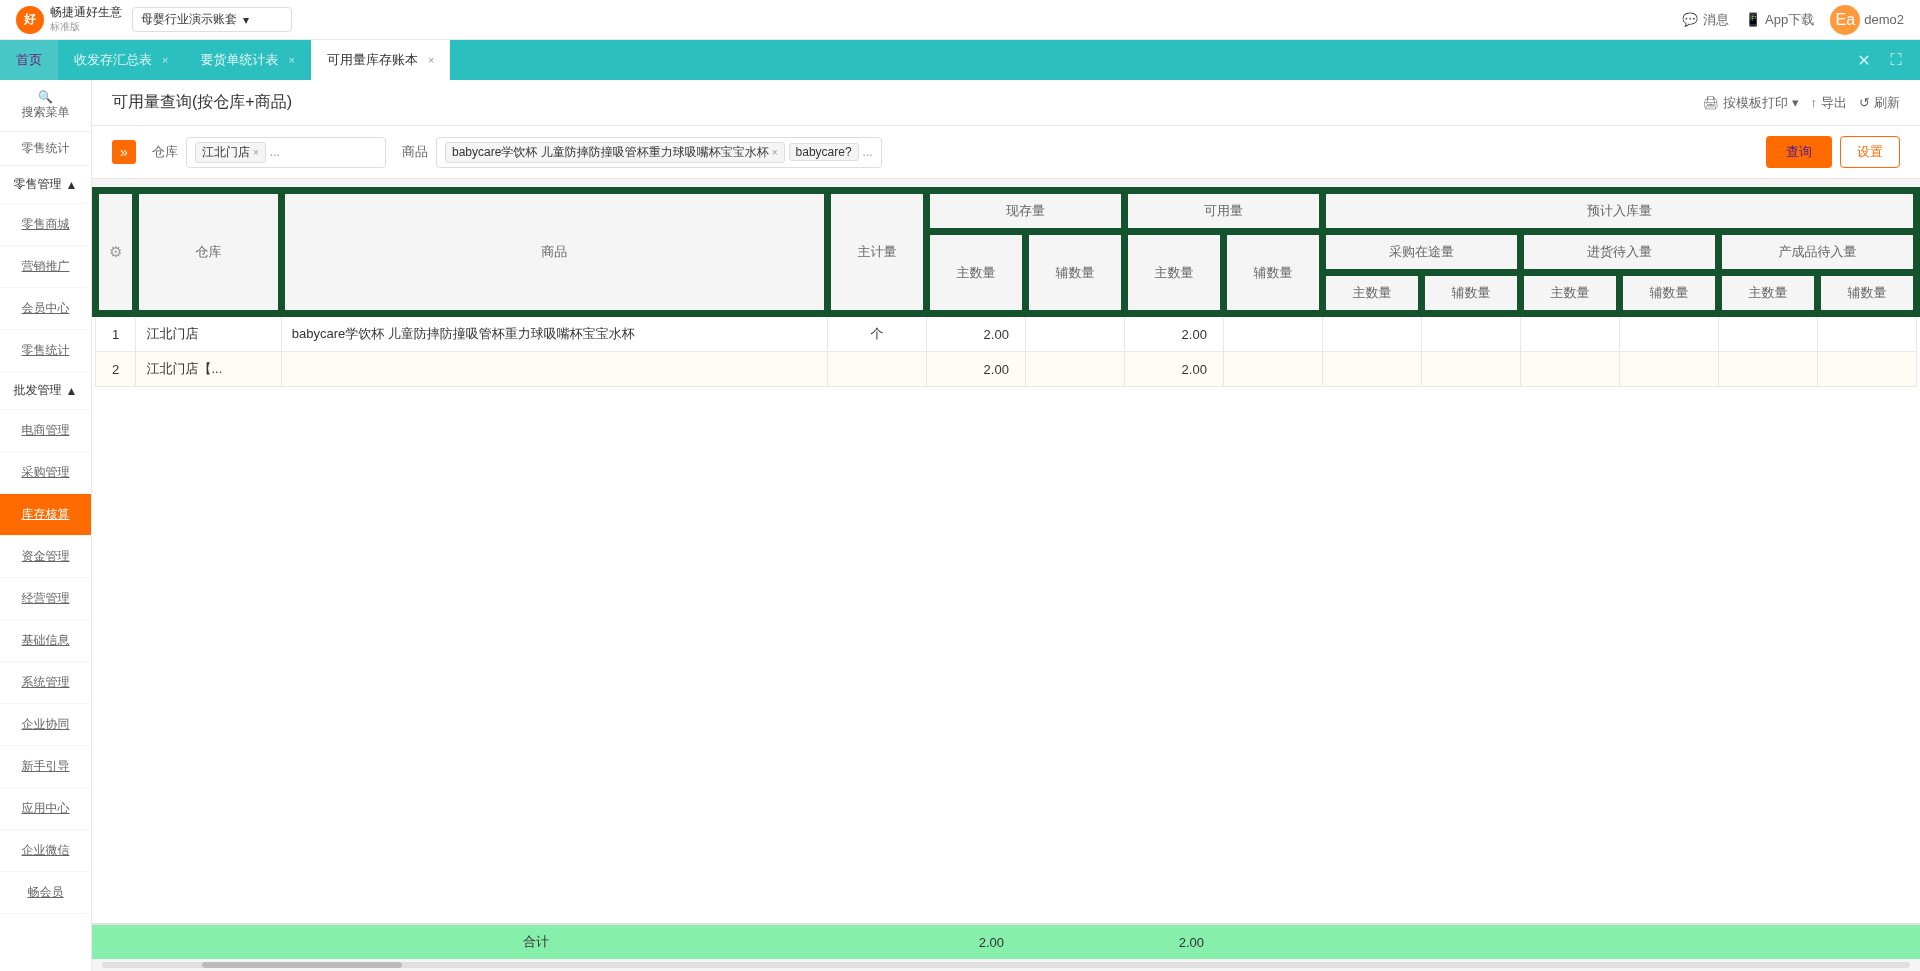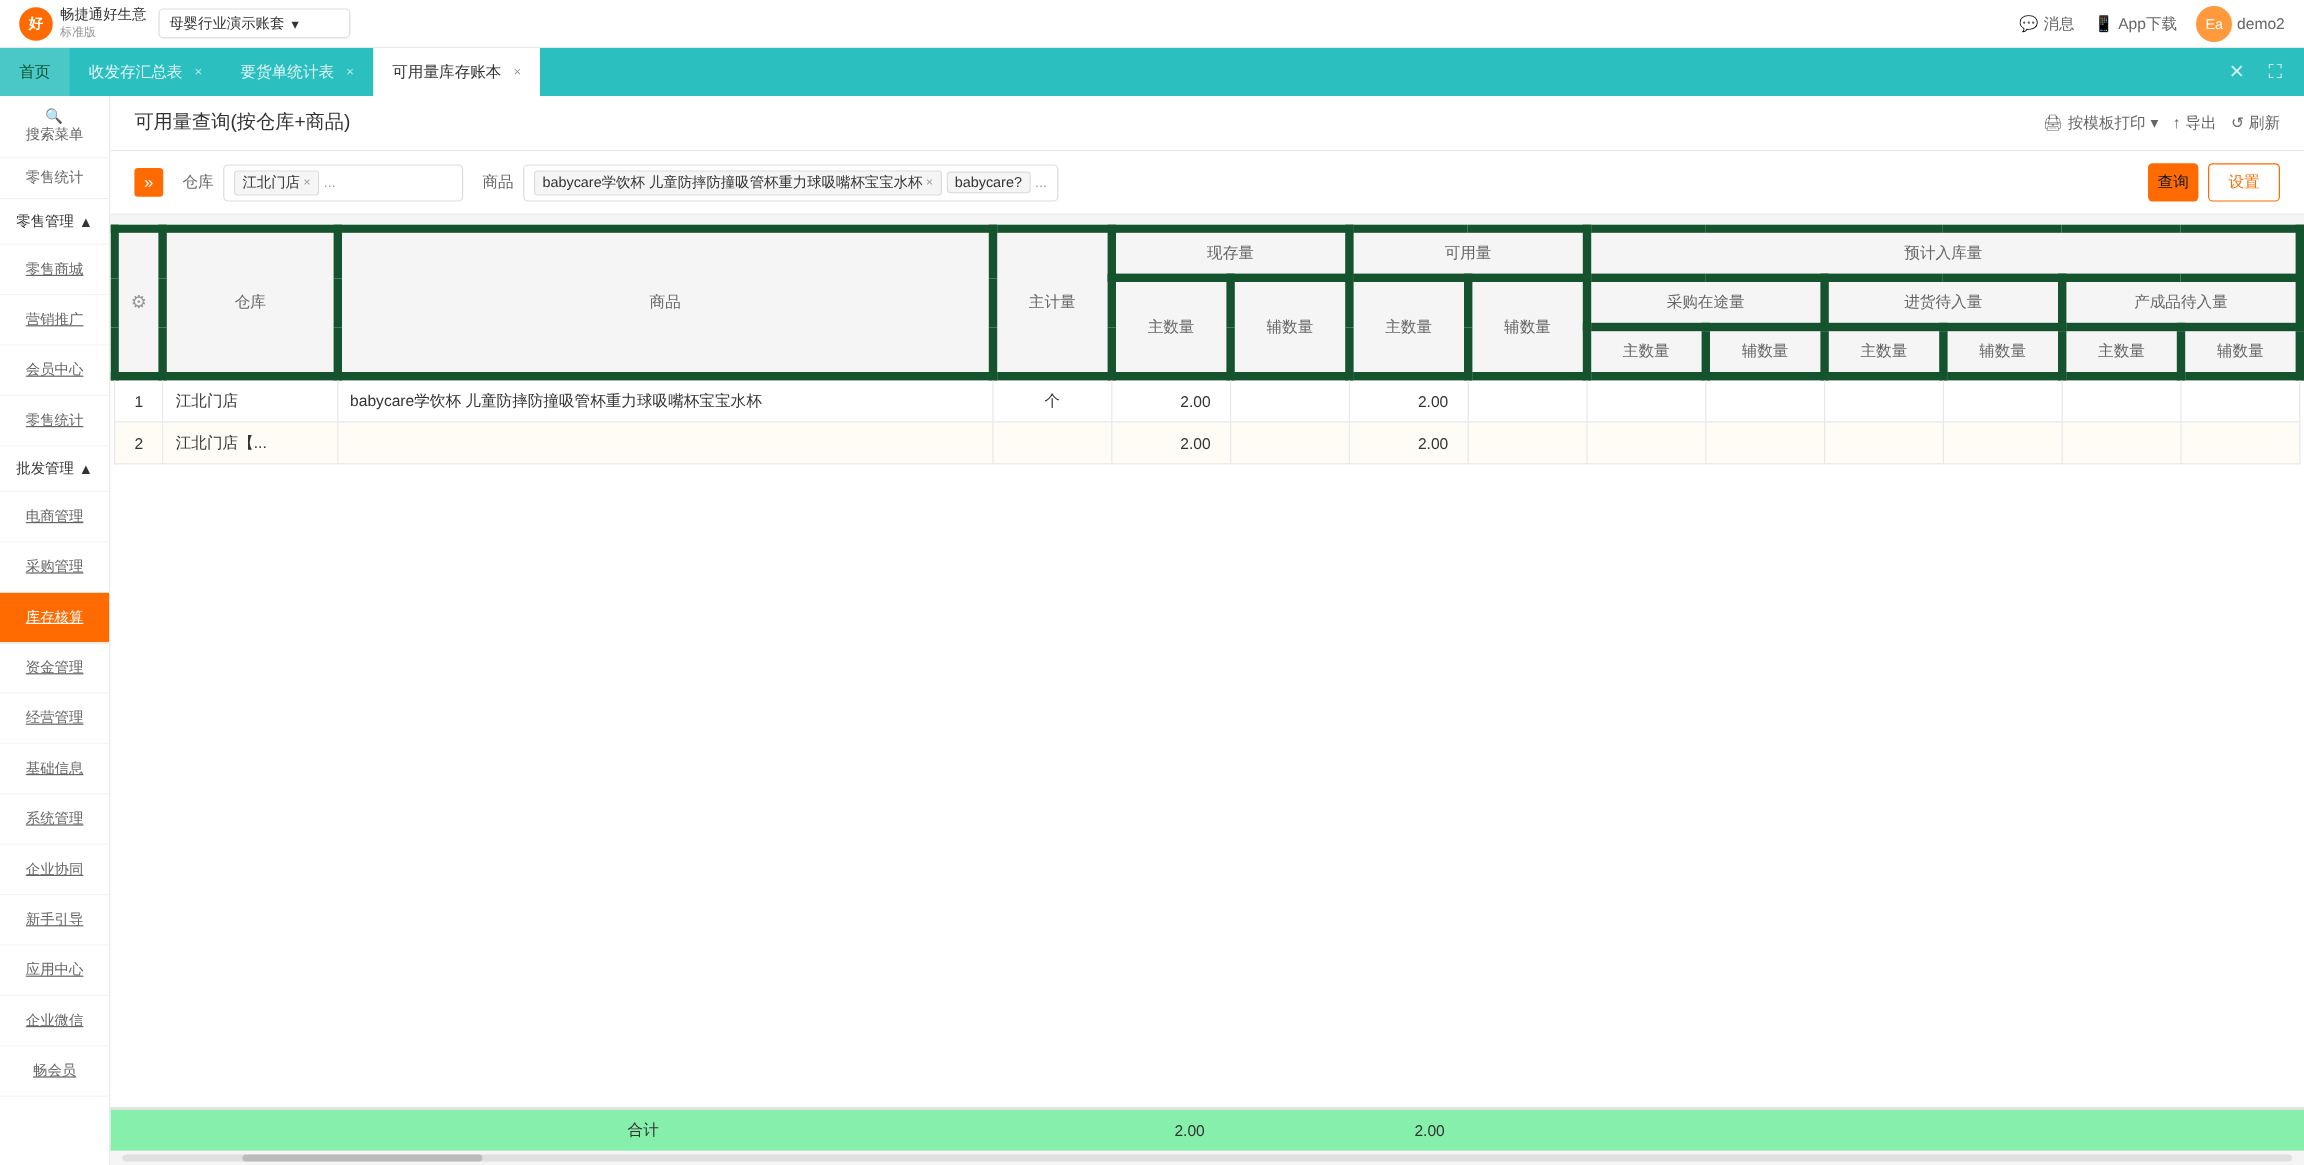--- a/index.html
+++ b/index.html
@@ -70,21 +70,21 @@
       color: #666;
       cursor: pointer;
     }
     .avatar {
       width: 30px;
       height: 30px;
       border-radius: 50%;
       background: #ff9a3c;
       display: flex; align-items: center; justify-content: center;
       color: #fff;
-      font-size: 12px;
+      font-size: 16px;
     }
 
     
     .nav-tabs {
       height: 40px;
       background: #2bbfbf;
       display: flex;
       align-items: center;
       padding: 0 0 0 0;
     }
@@ -107,21 +107,21 @@
     .nav-tab .close-x {
       font-size: 11px;
       color: rgba(255,255,255,0.7);
       margin-left: 4px;
     }
     .nav-tab.active .close-x {
       color: #999;
     }
     .nav-tab-home {
       background: rgba(255,255,255,0.15);
-      color: #14532d;
+      color: #701a75;
     }
     .nav-spacer { flex: 1; }
     .nav-actions {
       display: flex;
       align-items: center;
       gap: 8px;
       padding-right: 12px;
     }
     .nav-action-btn {
       width: 24px; height: 24px;
@@ -288,24 +288,24 @@
       cursor: pointer;
       font-size: 12px;
     }
     .filter-actions {
       display: flex;
       gap: 8px;
       margin-left: auto;
     }
     .btn-query {
       background: #ff6b00;
-      color: #0f172a;
+      color: #4c1d95;
       border: none;
       border-radius: 4px;
-      padding: 6px 8px;
+      padding: 6px 20px;
       cursor: pointer;
       font-size: 13px;
     }
     .btn-setting {
       background: #fff;
       color: #ff6b00;
       border: 1px solid #ff6b00;
       border-radius: 4px;
       padding: 6px 16px;
       cursor: pointer;

